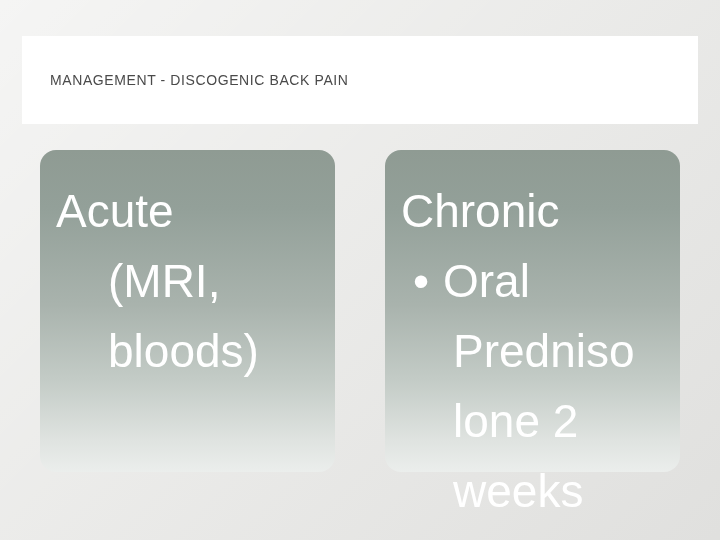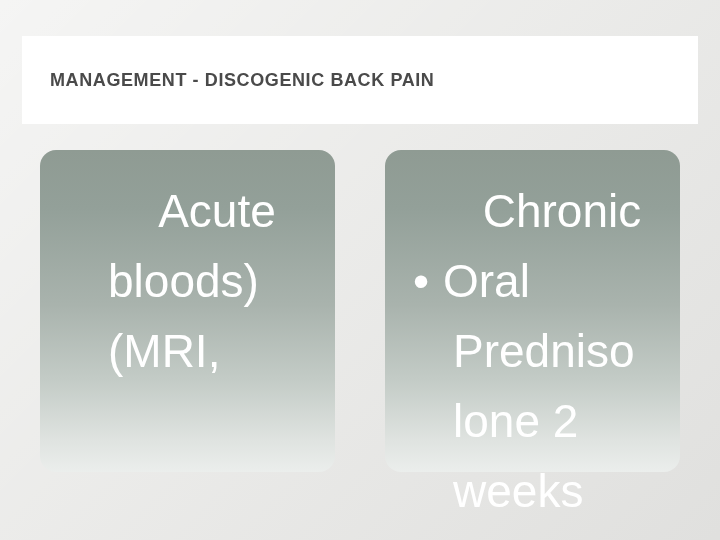--- a/index.html
+++ b/index.html
@@ -30,25 +30,25 @@
     top: 36px;
     width: 676px;
     height: 88px;
     background: #ffffff;
     box-sizing: border-box;
     display: flex;
     align-items: center;
     padding-left: 28px;
   }
   .title-text {
-    font-size: 18px;
+    font-size: 14px;
     letter-spacing: 0.6px;
     color: #4a4a4a;
     font-family: "Liberation Sans", sans-serif;
-    font-weight: 700;
+    font-weight: 400;
     white-space: nowrap;
   }
   .cards {
     position: absolute;
     left: 40px;
     top: 150px;
     width: 640px;
     height: 380px;
   }
   .card {
@@ -73,21 +73,20 @@
     color: #ffffff;
     font-size: 46px;
     line-height: 70px;
     font-family: "Liberation Sans", sans-serif;
     font-weight: 400;
     white-space: nowrap;
     z-index: 5;
   }
   .card-text .heading {
     display: block;
-    text-align: center;
   }
   .card-text .bullet-line {
     display: block;
     padding-left: 12px;
   }
   .card-text .cont-line {
     display: block;
     padding-left: 52px;
   }
   .bullet-dot {
@@ -106,22 +105,22 @@
     <div class="title-text">MANAGEMENT - DISCOGENIC BACK PAIN</div>
   </div>
 
   <div class="cards">
 
     <div class="card left"></div>
     <div class="card right"></div>
 
     <div class="card-text text-left">
       <span class="heading">Acute</span>
+      <span class="cont-line">(MRI,</span>
       <span class="cont-line">bloods)</span>
-      <span class="cont-line">(MRI,</span>
     </div>
 
     <div class="card-text text-right">
       <span class="heading">Chronic</span>
       <span class="bullet-line"><span class="bullet-dot">•</span><span>Oral</span></span>
       <span class="cont-line">Predniso</span>
       <span class="cont-line">lone 2</span>
       <span class="cont-line">weeks</span>
     </div>
 

